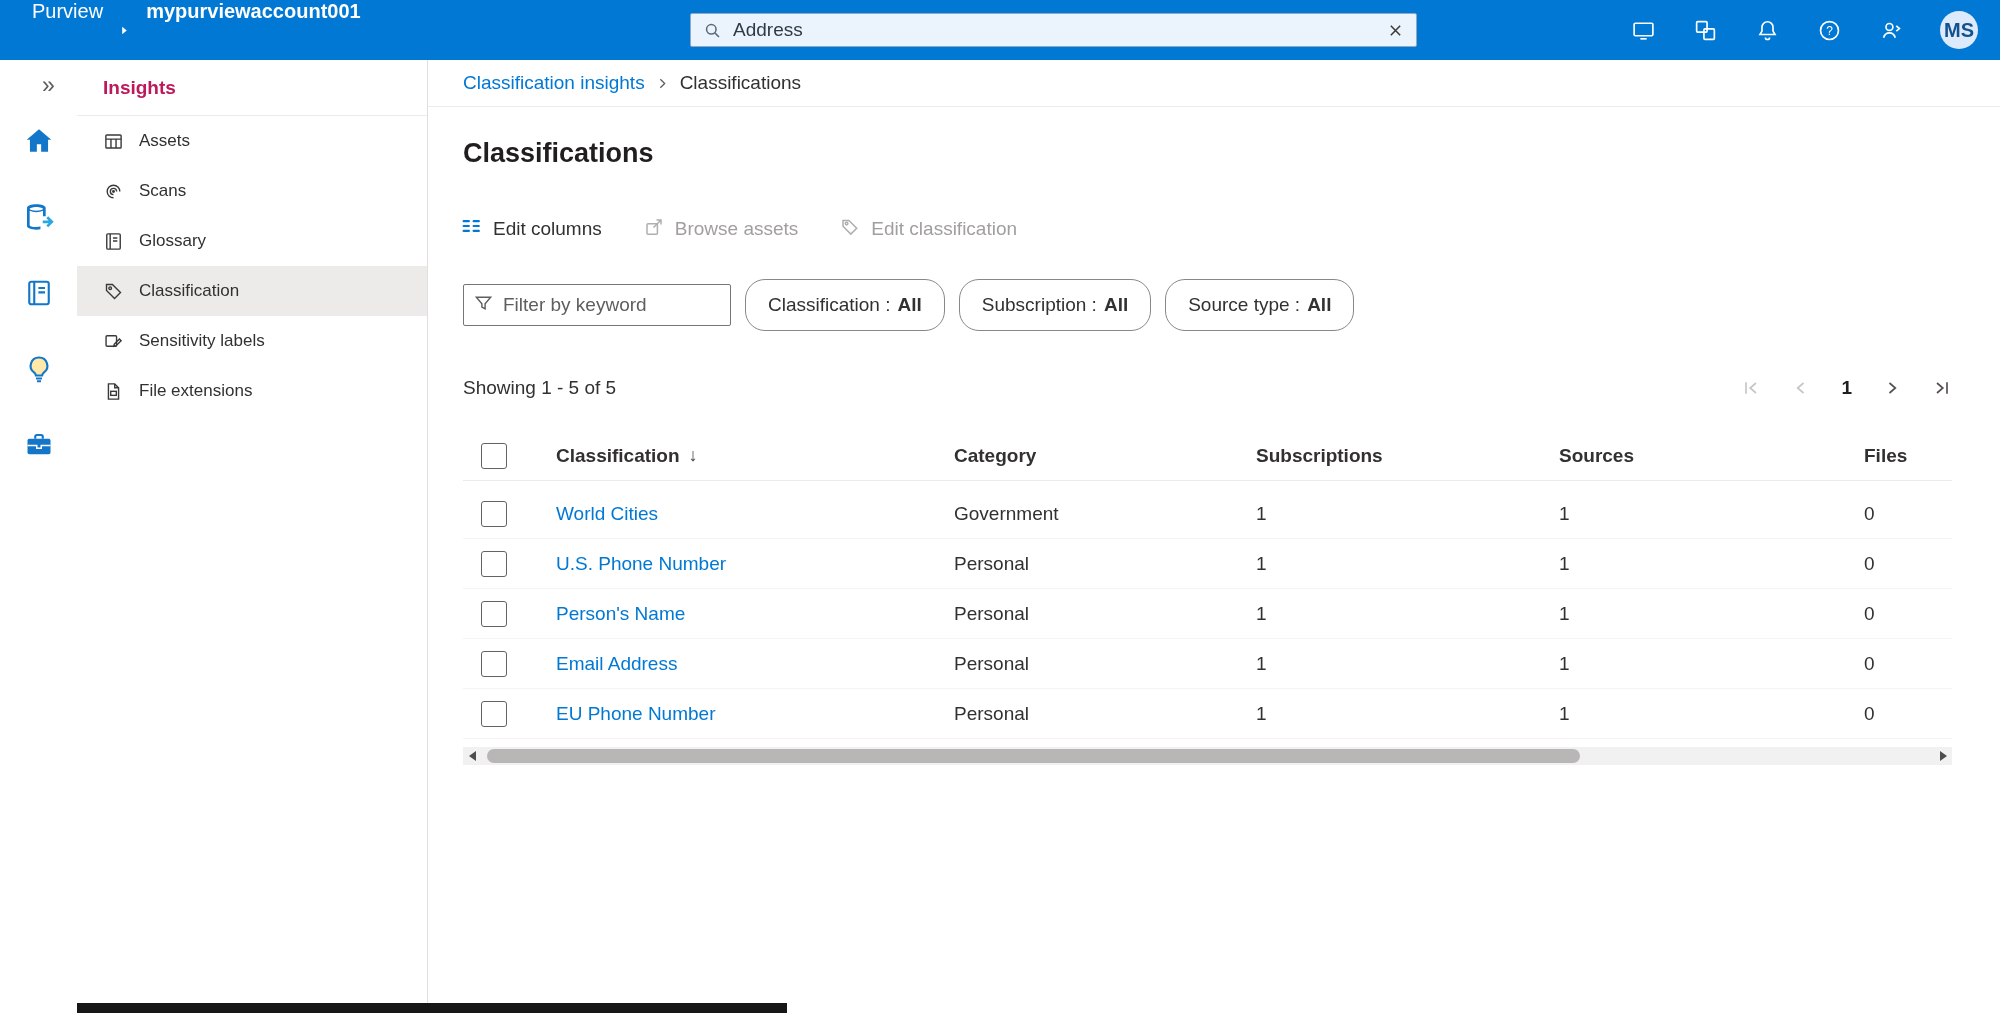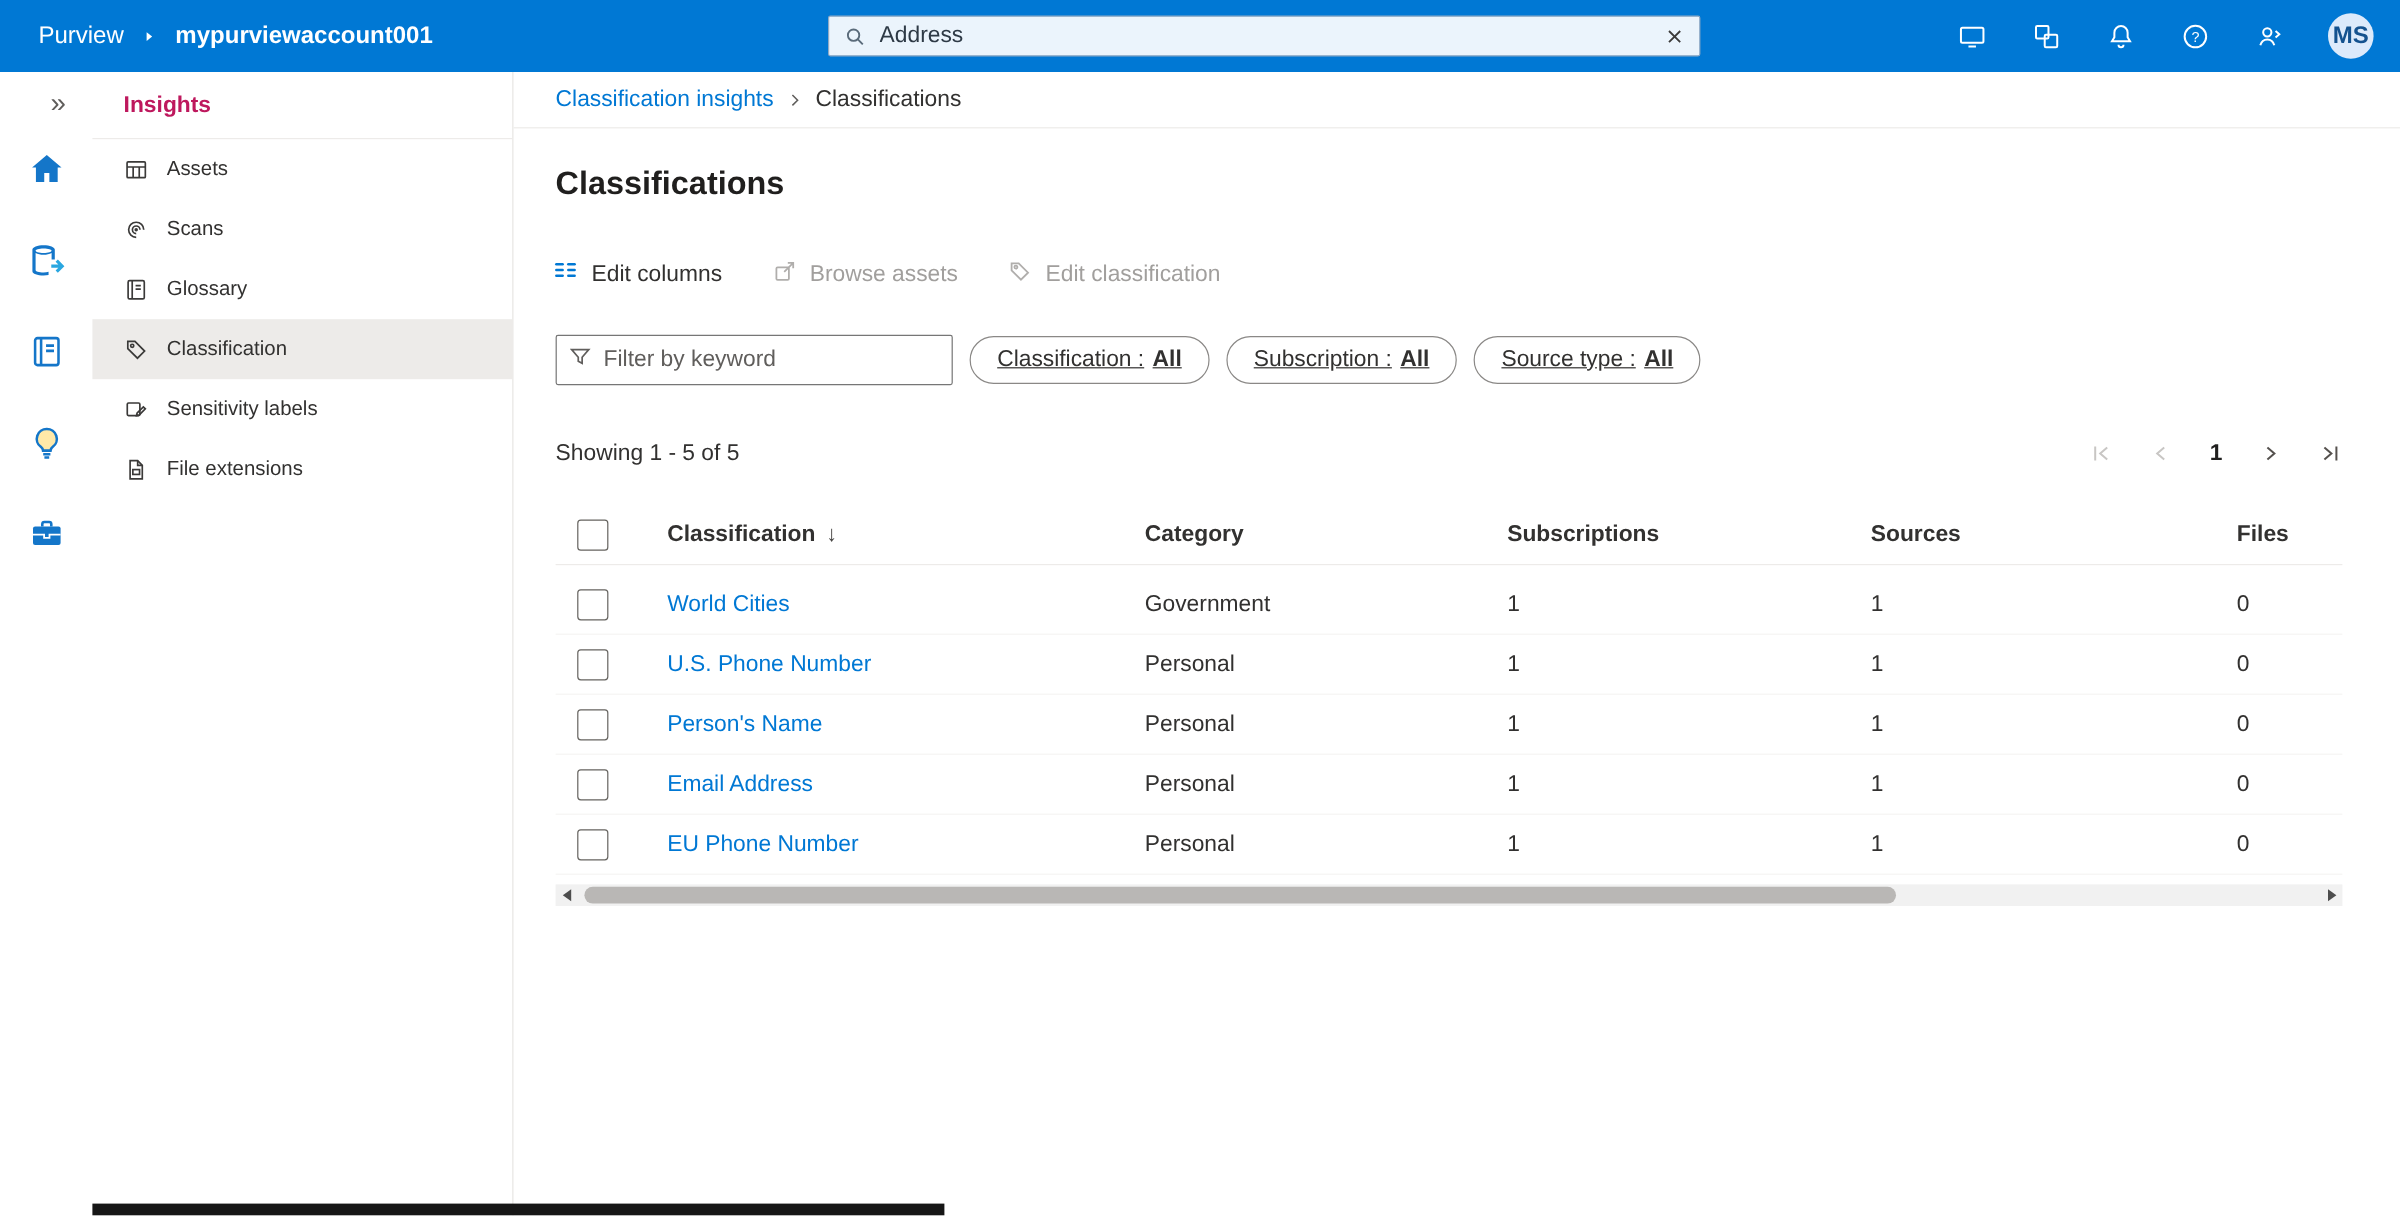--- a/index.html
+++ b/index.html
@@ -7,21 +7,21 @@
   body {
     width:2000px; height:1013px; overflow:hidden;
     font-family:"Liberation Sans", sans-serif;
     background:#ffffff; color:#323130;
   }
   .page { position:relative; width:2000px; height:1013px; }
 
   
   .topbar {
     position:absolute; top:0; left:0; width:2000px; height:60px;
-    background:#0078d4; color:#fff; display:flex; align-items:center;
+    background:#0078d4; color:#fff; display:flex; 
   }
   .brand { margin-left:32px; font-size:20px; cursor:pointer; white-space:nowrap; }
   .tb-chev { margin:0 16px; display:flex; align-items:center; }
   .account { font-size:20px; font-weight:700; white-space:nowrap; cursor:pointer; }
   .search {
     position:absolute; left:690px; top:13px; width:727px; height:34px;
     background:rgba(255,255,255,0.92); border:1px solid #8fa9c4; border-radius:2px;
     display:flex; align-items:center;
   }
   .search .mag { margin:0 9px 0 12px; display:flex; }
@@ -76,29 +76,29 @@
 
   .toolbar { margin:48px 0 0 33px; display:flex; align-items:center; gap:42px; height:24px; }
   .tb {
     display:flex; align-items:center; gap:11px; border:0; background:none; padding:0;
     font-family:"Liberation Sans", sans-serif; font-size:19px; color:#323130; cursor:pointer;
   }
   .tb.disabled { color:#a19f9d; cursor:default; }
 
   .filters { margin:38px 0 0 35px; display:flex; align-items:center; gap:14px; }
   .kw {
-    width:331px; height:42px; border:1px solid #767676; border-radius:2px;
+    width:268px; height:42px; border:1px solid #767676; border-radius:2px;
     display:flex; align-items:center; padding:0 10px; gap:8px; background:#fff;
   }
   .kw input { flex:1; min-width:0; border:0; outline:0; font-family:"Liberation Sans", sans-serif; font-size:19px; color:#323130; }
   .kw input::placeholder { color:#605e5c; opacity:1; }
   .pill {
-    height:40px; border:1px solid #8a8886; background:#fff; border-radius:20px; padding:0 22px;
+    height:52px; border:1px solid #8a8886; background:#fff; border-radius:20px; padding:0 22px;
     display:flex; align-items:center; gap:7px; font-family:"Liberation Sans", sans-serif;
-    font-size:19px; color:#323130; cursor:pointer; white-space:nowrap;text-decoration:underline;
+    font-size:19px; color:#323130; cursor:pointer; white-space:nowrap;
   }
   .pill b { font-weight:700; }
 
   .status-row { margin:46px 48px 0 35px; display:flex; align-items:flex-end; justify-content:space-between; font-size:19px; }
   .pager { display:flex; align-items:center; gap:30px; }
   .pgbtn { border:0; background:none; padding:0; display:flex; cursor:pointer; color:#55514e; }
   .pgbtn.disabled { color:#c8c6c4; cursor:default; }
   .pgnum { font-weight:700; font-size:19px; color:#201f1e; }
 
   .table { margin:32px 48px 0 35px; }

